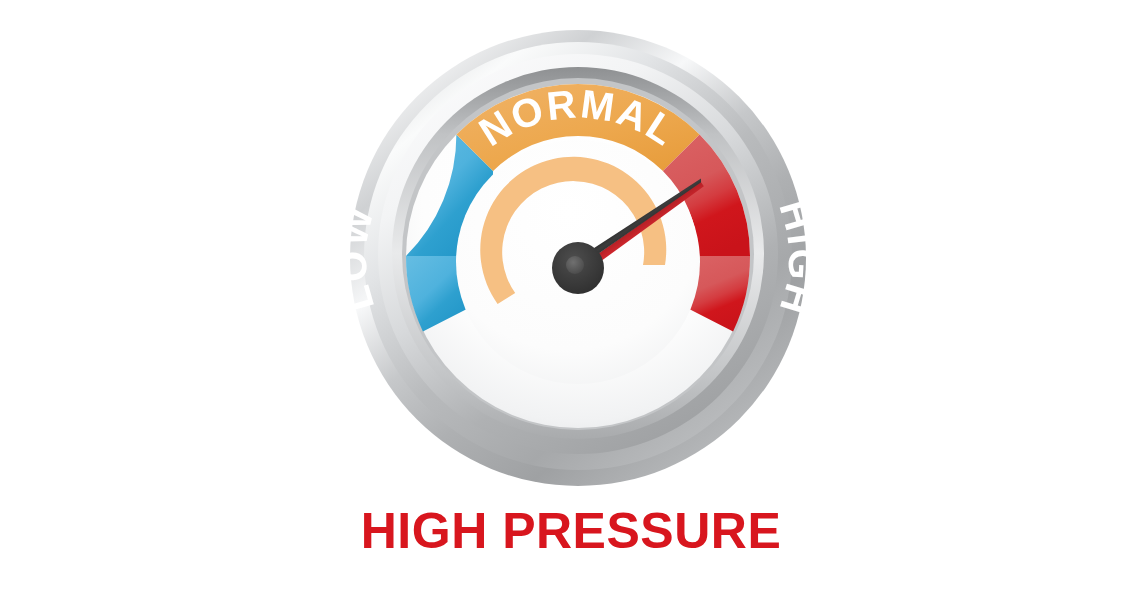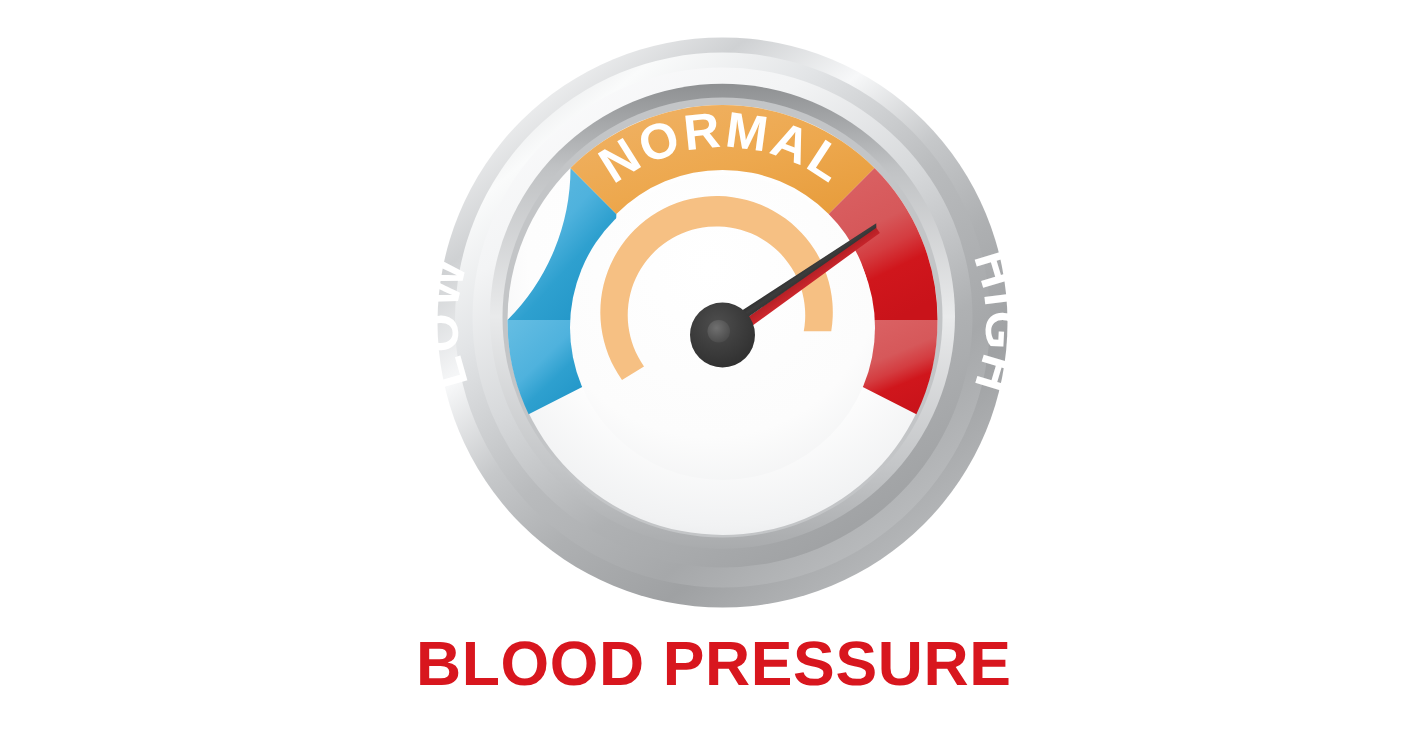--- a/index.html
+++ b/index.html
@@ -196,16 +196,16 @@
       <polygon points="578,276 578,268 728,266 728,272" fill="url(#needleRed)"></polygon>
       <polygon points="578,268 578,260 730,264 728,267" fill="url(#needleGrad)"></polygon>
     </g>
 
     <circle cx="578" cy="268" r="26" fill="url(#hubGrad)"></circle>
     <circle cx="575" cy="265" r="9" fill="url(#hubDot)"></circle>
 
   </svg>
 
   <div id="title-wrap">
-    <div id="page-title">BLOOD PRESSURE</div>
+    <div id="page-title">HIGH PRESSURE</div>
   </div>
 
 </div>
 
 </body></html>

